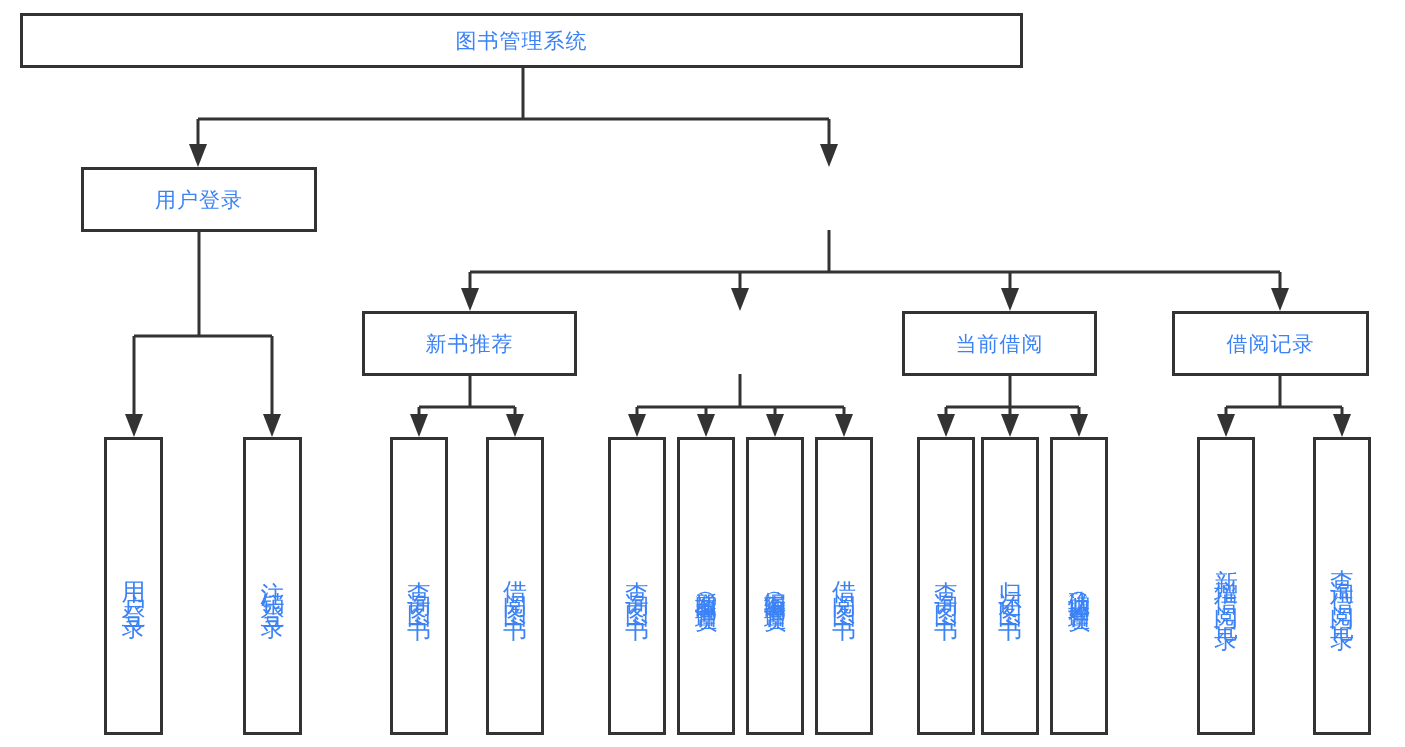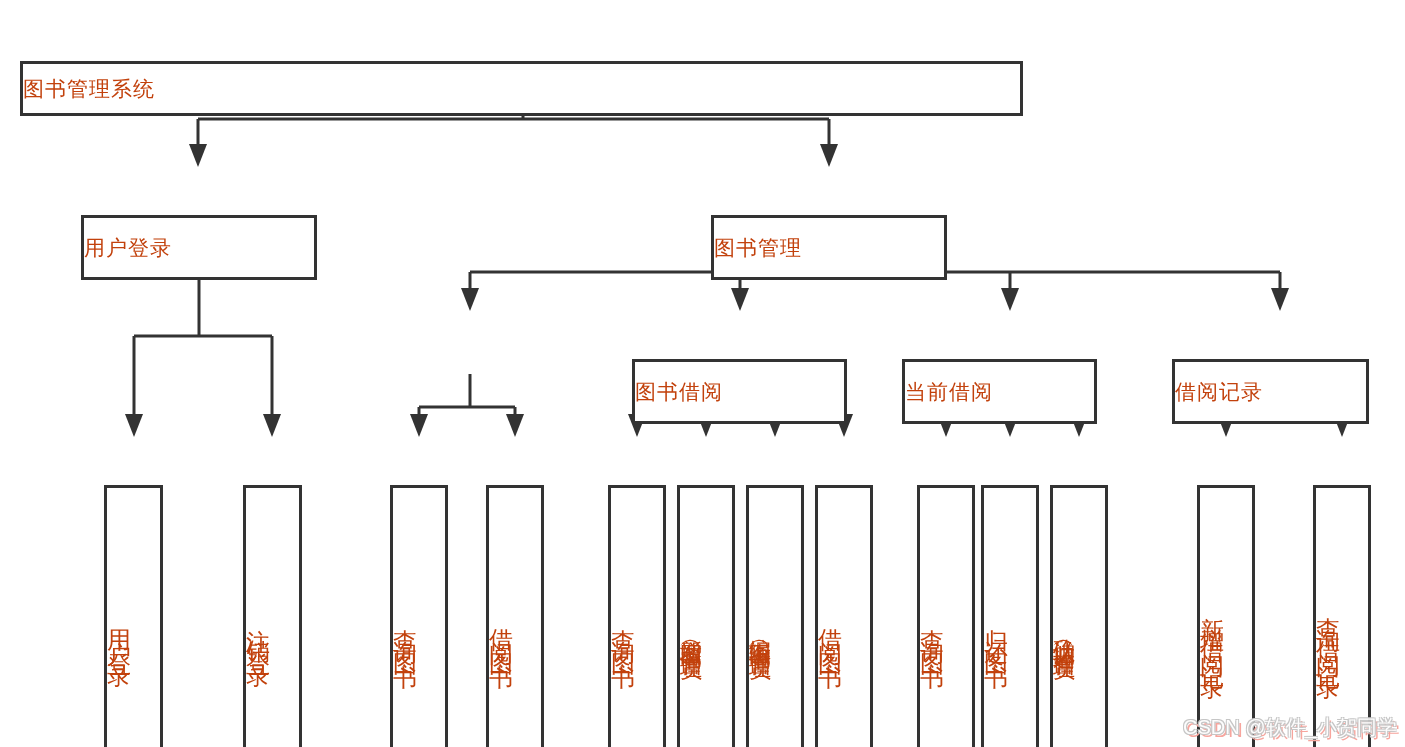--- a/index.html
+++ b/index.html
@@ -21,26 +21,25 @@
     position: absolute;
     left: 0; top: 0;
     width: 1405px; height: 747px;
     z-index: 0;
   }
   .box {
     position: absolute;
     box-sizing: border-box;
     background: #ffffff;
     border: 3px solid #333333;
-    color: #c2410c;
+    color: #3b82f6;
     display: flex;
     align-items: center;
-    justify-content: flex-start;
+    justify-content: center;
     z-index: 1;
-    margin-top: 48px;
   }
   .box.h span {
     font-size: 21px;
     letter-spacing: 1px;
     white-space: nowrap;
   }
   .box.tall { top: 437px; height: 298px; }
   .v-label {
     writing-mode: vertical-rl;
     text-orientation: mixed;
@@ -137,26 +136,23 @@
     <polygon class="head" points="1333,414 1351,414 1342,437"></polygon>
   </svg>
 
   <div class="box h" style="left:20px; top:13px; width:1003px; height:55px">
     <span>图书管理系统</span>
   </div>
 
   <div class="box h" style="left:81px; top:167px; width:236px; height:65px">
     <span>用户登录</span>
   </div>
-  <div class="box h" style="left:711px; top:167px; width:236px; height:65px">
-    <span>图书管理</span>
-  </div>
-
-  <div class="box h" style="left:632px; top:311px; width:215px; height:65px">
-    <span>图书借阅</span>
+
+  <div class="box h" style="left:362px; top:311px; width:215px; height:65px">
+    <span>新书推荐</span>
   </div>
   <div class="box h" style="left:902px; top:311px; width:195px; height:65px">
     <span>当前借阅</span>
   </div>
   <div class="box h" style="left:1172px; top:311px; width:197px; height:65px">
     <span>借阅记录</span>
   </div>
 
   <div class="box tall" style="left:104px; width:59px">
     <span class="v-label">用户登录</span>
@@ -195,15 +191,14 @@
     <span class="v-label tight">确认归还（管理员）</span>
   </div>
 
   <div class="box tall" style="left:1197px; width:58px">
     <span class="v-label">新增借阅记录</span>
   </div>
   <div class="box tall" style="left:1313px; width:58px">
     <span class="v-label">查询借阅记录</span>
   </div>
 
-  <div id="watermark">CSDN @软件_小贺同学</div>
 
 </div>
 
 </body></html>

